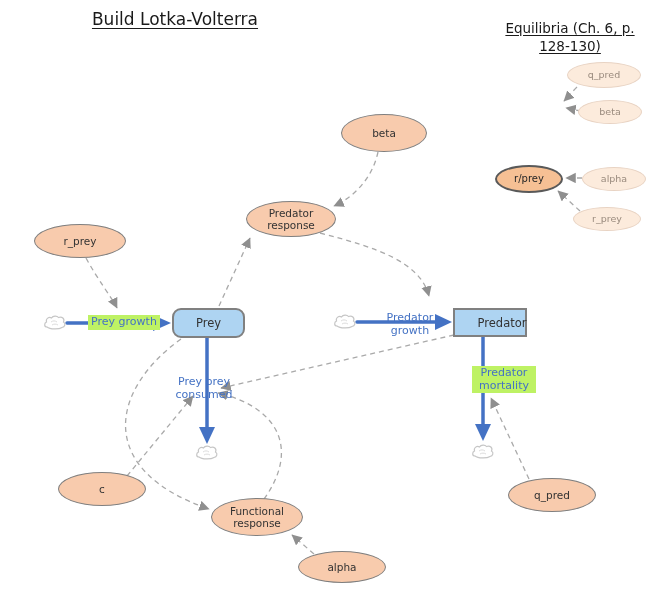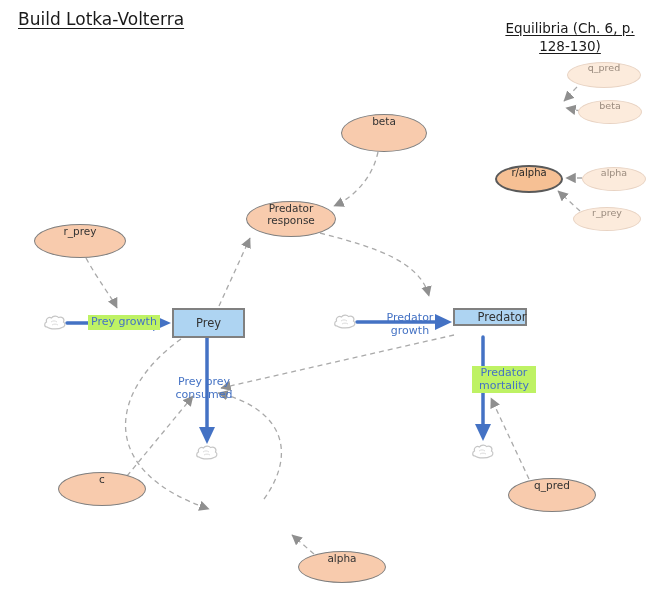--- a/index.html
+++ b/index.html
@@ -3,33 +3,33 @@
 <meta charset="utf-8">
 <style>
   html,body{margin:0;padding:0;background:#ffffff;}
   .canvas{
     position:relative;width:670px;height:600px;background:#ffffff;
     font-family:"DejaVu Sans",sans-serif;overflow:hidden;
   }
   .layer{position:absolute;left:0;top:0;}
   
   .main-title{
-    position:absolute;left:18px;top:8px;width:314px;text-align:left;
+    position:absolute;left:18px;top:8px;width:314px;text-align:center;
     font-size:17px;color:#1a1a1a;line-height:1.32;z-index:4;
   }
   .main-title span{display:block;text-decoration:underline;text-underline-offset:3px;}
   .eq-title{
     position:absolute;left:468px;top:20px;width:204px;text-align:center;
     font-size:13.5px;color:#1a1a1a;line-height:1.3;z-index:4;
   }
   .eq-title span{display:block;text-decoration:underline;text-underline-offset:2px;}
   
   .var{
     position:absolute;border-radius:50%;background:#f8cbad;border:1.5px solid #7f7f7f;
-    display:flex;justify-content:center;text-align:center;
+    display:flex;align-items:center;justify-content:center;text-align:center;
     font-size:10.5px;color:#333;z-index:3;line-height:1.15;box-sizing:border-box;
   }
   .var.faded{background:#fcebdc;border-color:#e8d3c3;color:#9a8b7e;font-size:9.5px;}
   .var.result{background:#f6c094;border-color:#595959;border-width:2px;color:#262626;font-size:10px;}
   
   .stock{
     position:absolute;background:#aed4f2;border:2px solid #808080;box-sizing:border-box;
     display:flex;align-items:center;justify-content:center;
     font-size:11.5px;color:#333;z-index:3;
   }
@@ -96,24 +96,24 @@
   </svg>
 
   <div class="main-title">
     <span>Build Lotka-Volterra</span>
   </div>
   <div class="eq-title">
     <span>Equilibria (Ch. 6, p.</span>
     <span>128-130)</span>
   </div>
 
-  <div class="stock" style="left:172px;top:308px;width:73px;height:30px;">
+  <div class="stock" style="left:172px;top:308px;width:73px;height:30px;border-radius:9px;">
     <span>Prey</span>
   </div>
-  <div class="stock" style="left:453px;top:308px;width:74px;height:18px;padding-left:24px;">
+  <div class="stock" style="left:453px;top:308px;width:74px;height:29px;padding-left:24px;">
     <span>Predator</span>
   </div>
 
   <div class="flabel masked" style="left:88px;top:315px;width:68px;">
     <span>Prey growth</span>
   </div>
   <div class="flabel" style="left:381px;top:312px;width:58px;">
     <span>Predator growth</span>
   </div>
   <div class="flabel" style="left:169px;top:376px;width:70px;">
@@ -128,35 +128,38 @@
   </div>
   <div class="var" style="left:341px;top:114px;width:86px;height:38px;">
     <span>beta</span>
   </div>
   <div class="var" style="left:246px;top:201px;width:90px;height:36px;padding:0 8px;">
     <span>Predator response</span>
   </div>
   <div class="var" style="left:58px;top:472px;width:88px;height:34px;">
     <span>c</span>
   </div>
+  <div class="var" style="left:211px;top:498px;width:92px;height:38px;padding:0 8px;">
+    <span>Functional response</span>
+  </div>
   <div class="var" style="left:298px;top:551px;width:88px;height:32px;">
     <span>alpha</span>
   </div>
   <div class="var" style="left:508px;top:478px;width:88px;height:34px;">
     <span>q_pred</span>
   </div>
 
   <div class="var faded" style="left:567px;top:62px;width:74px;height:26px;">
     <span>q_pred</span>
   </div>
   <div class="var faded" style="left:578px;top:100px;width:64px;height:24px;">
     <span>beta</span>
   </div>
   <div class="var result" style="left:495px;top:165px;width:68px;height:28px;">
-    <span>r/alpha</span>
+    <span>r/prey</span>
   </div>
   <div class="var faded" style="left:582px;top:167px;width:64px;height:24px;">
     <span>alpha</span>
   </div>
   <div class="var faded" style="left:573px;top:207px;width:68px;height:24px;">
     <span>r_prey</span>
   </div>
 
 </div>
 

